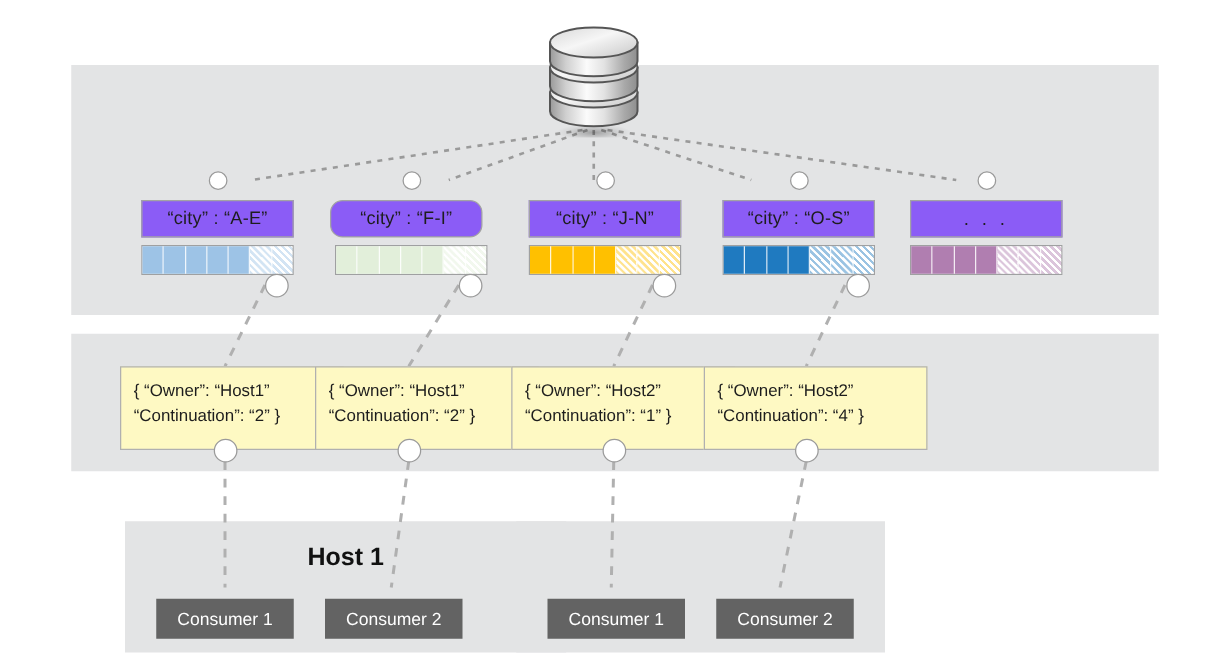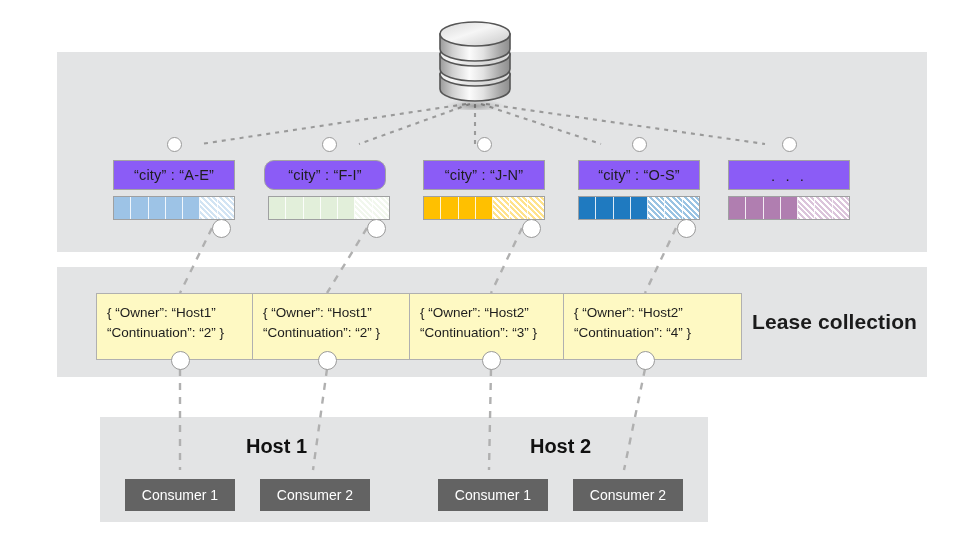--- a/index.html
+++ b/index.html
@@ -161,30 +161,28 @@
   <div class="band" id="band-host1">
     <div class="host-title">Host 1</div>
   <div class="consumer" style="left: 25px;">
         <span>Consumer 1</span>
       </div>
       <div class="consumer" style="left: 160px;">
         <span>Consumer 2</span>
       </div>
     </div>
   <div class="band" id="band-host2">
-    <div class="host-title">Host 2</div>
   <div class="consumer" style="left: 25px;">
         <span>Consumer 1</span>
       </div>
       <div class="consumer" style="left: 160px;">
         <span>Consumer 2</span>
       </div>
     </div>
 
-  <div class="band-title" id="label-lease">Lease collection</div>
 
   <svg id="wires">
     <defs>
 
       <radialGradient id="dbShadow" cx="50%" cy="50%" r="50%">
         <stop offset="0%" stop-color="#000" stop-opacity="0.30"></stop>
         <stop offset="70%" stop-color="#000" stop-opacity="0.06"></stop>
         <stop offset="100%" stop-color="#000" stop-opacity="0"></stop>
       </radialGradient>
     </defs>
@@ -316,21 +314,21 @@
         <div>“Continuation”: “2” }</div>
       </div>
       <div class="knob knob-lg" style="left: 170.5px; top: 351px;"></div>
       <div class="lease-box" style="left: 252px;">
         <div>{ “Owner”: “Host1”</div>
         <div>“Continuation”: “2” }</div>
       </div>
       <div class="knob knob-lg" style="left: 317.5px; top: 351px;"></div>
       <div class="lease-box" style="left: 409px;">
         <div>{ “Owner”: “Host2”</div>
-        <div>“Continuation”: “3” }</div>
+        <div>“Continuation”: “1” }</div>
       </div>
       <div class="knob knob-lg" style="left: 481.5px; top: 351px;"></div>
       <div class="lease-box" style="left: 563px;">
         <div>{ “Owner”: “Host2”</div>
         <div>“Continuation”: “4” }</div>
       </div>
       <div class="knob knob-lg" style="left: 635.5px; top: 351px;"></div>
     </div>
 
   <div id="consumer-items"></div>

